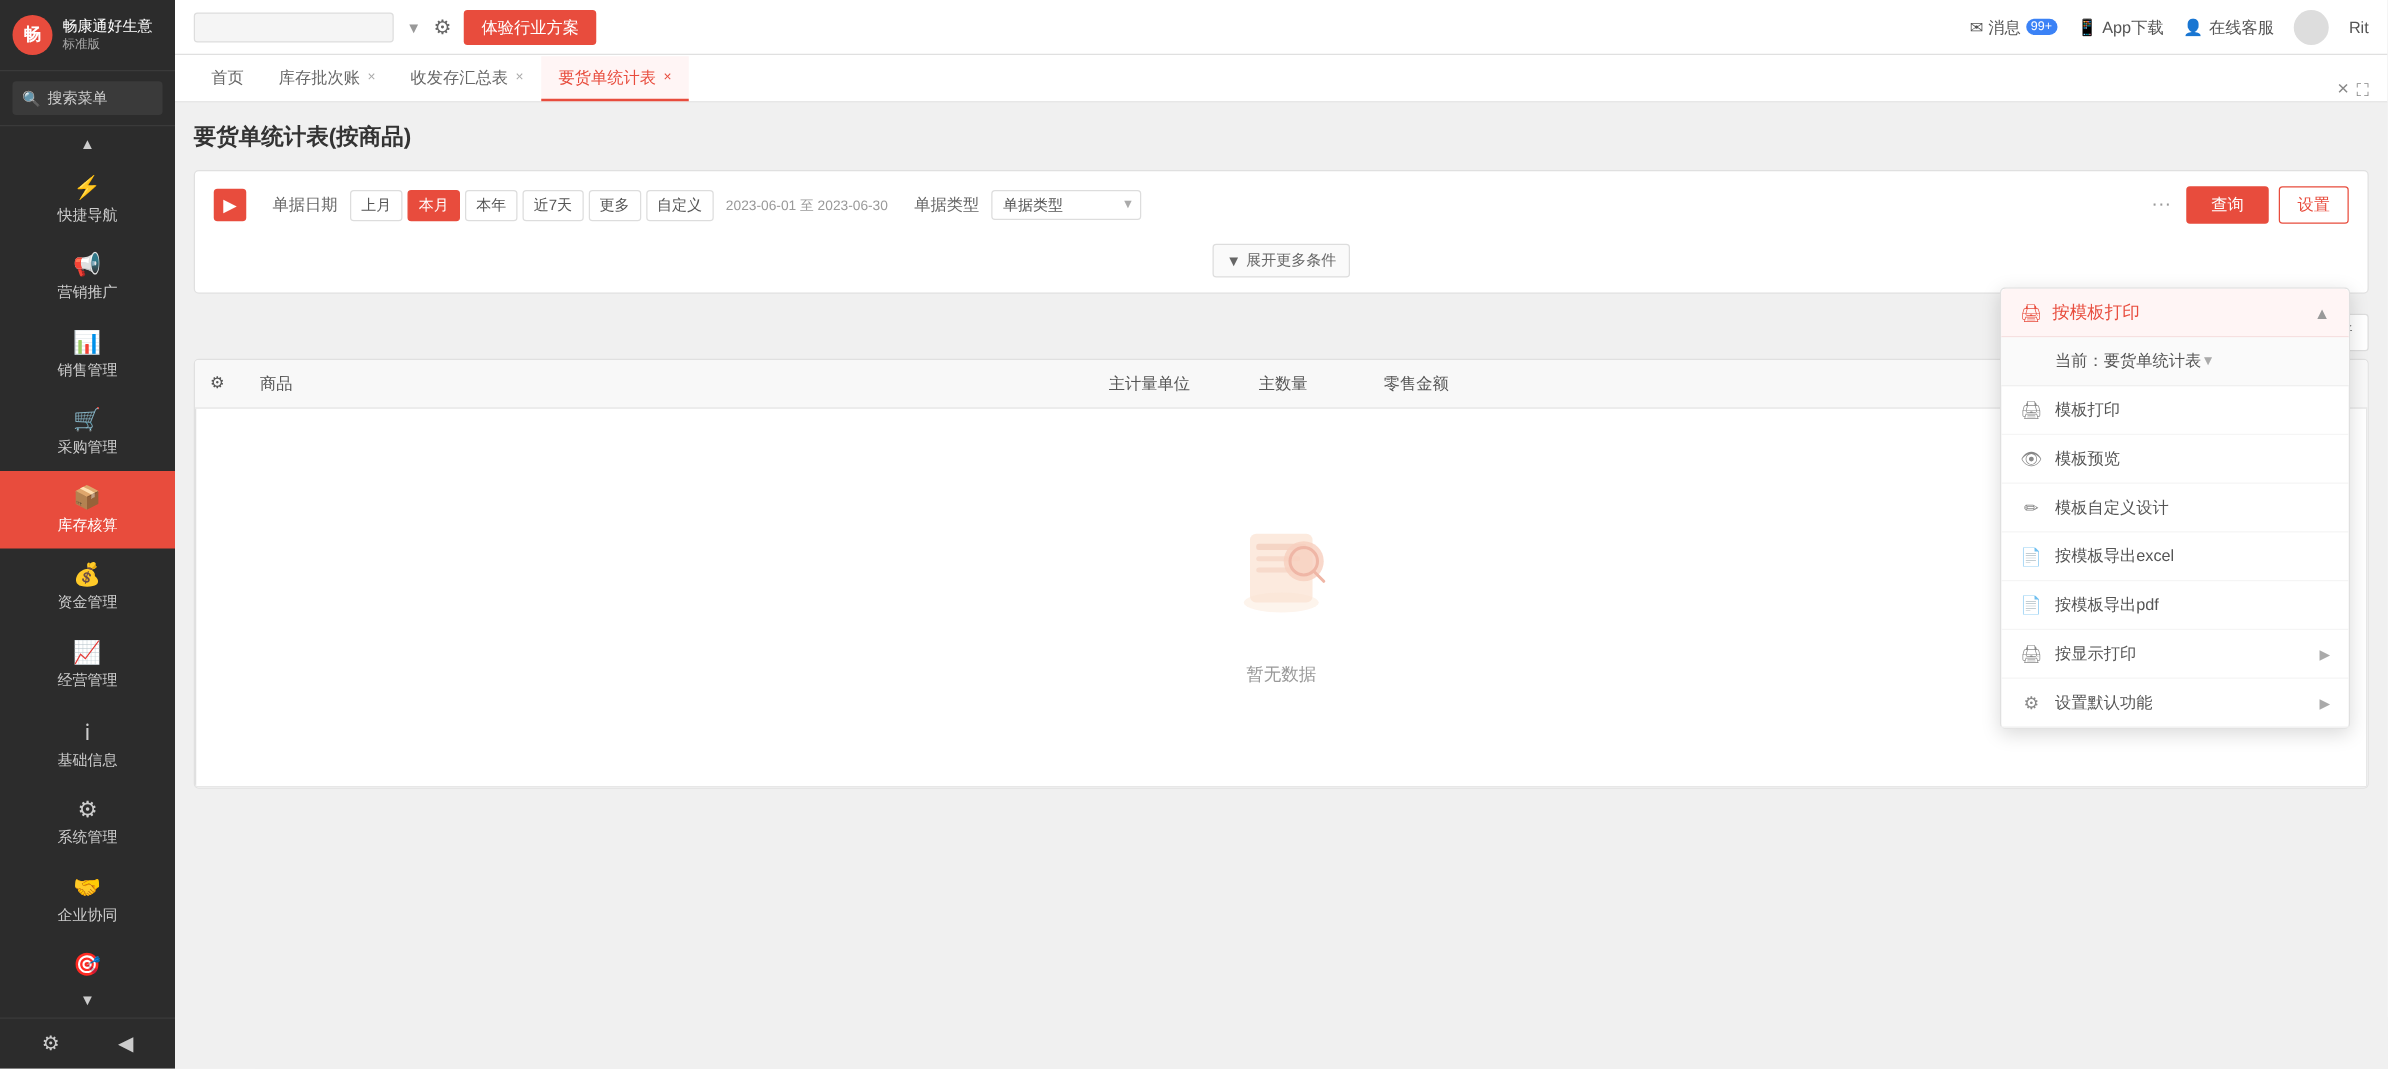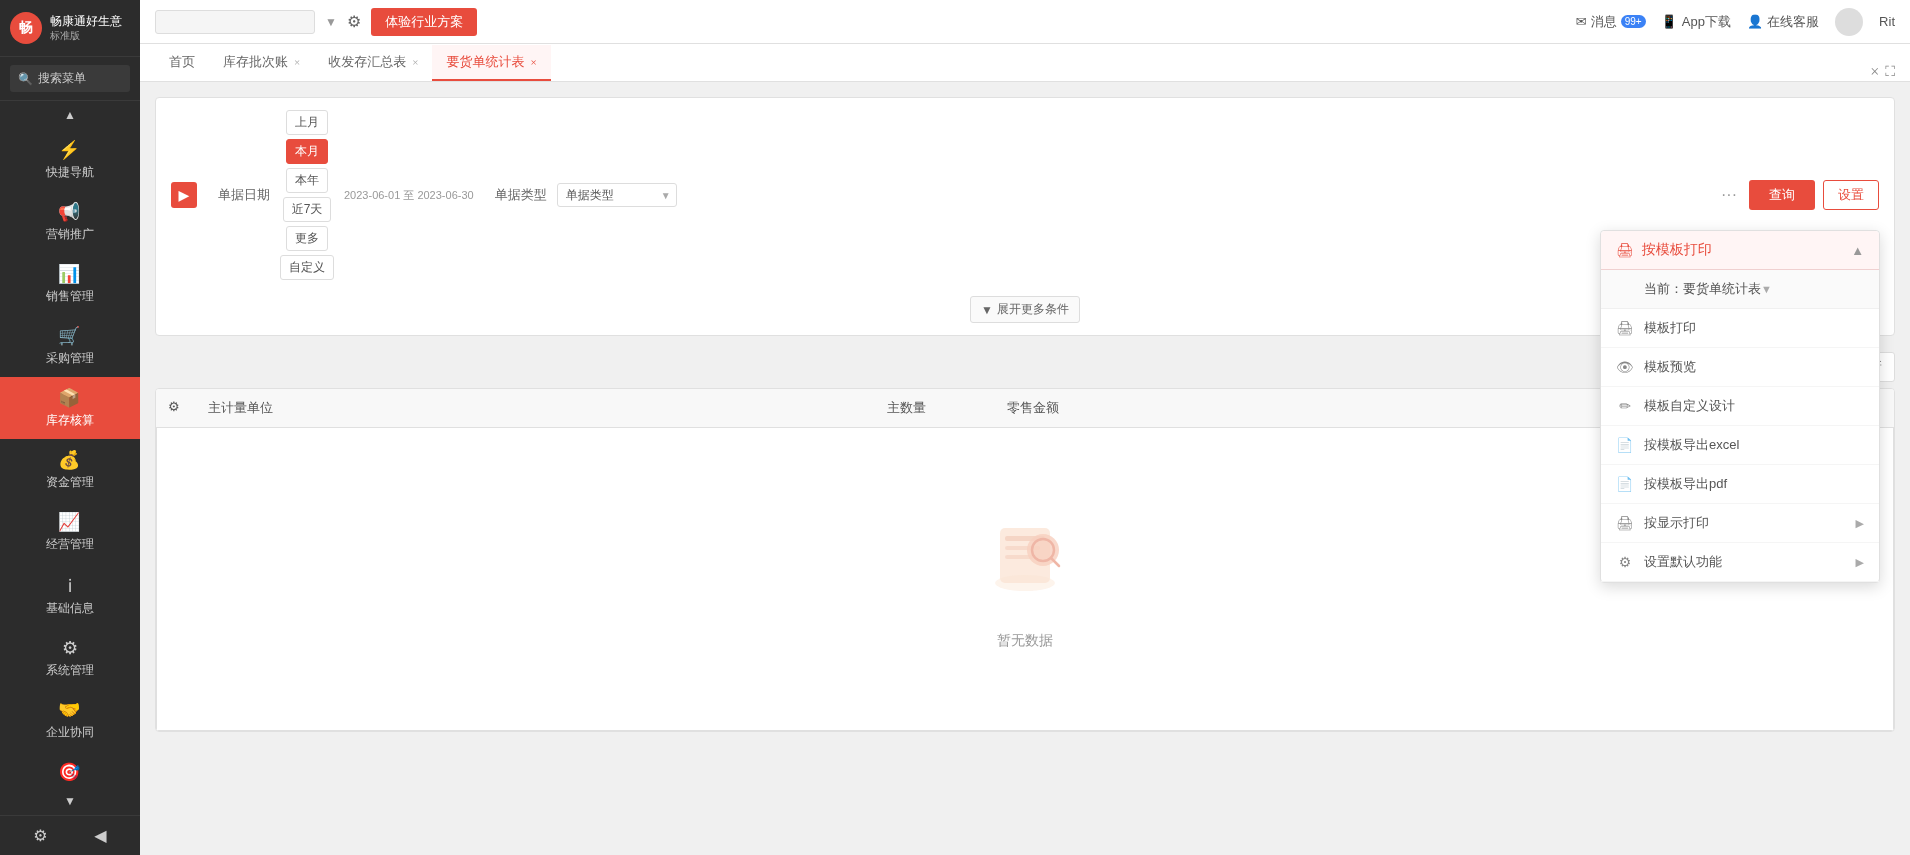--- a/index.html
+++ b/index.html
@@ -158,21 +158,20 @@
     }
 
     
     .tabs {
       background: #fff;
       padding: 0 15px;
       display: flex;
       align-items: flex-end;
       border-bottom: 1px solid #e0e0e0;
       height: 38px;
-      font-family: Liberation Serif, serif;
     }
     .tab {
       padding: 8px 14px;
       font-size: 13px;
       color: #666;
       cursor: pointer;
       border-bottom: 2px solid transparent;
       white-space: nowrap;
       display: flex;
       align-items: center;
@@ -217,21 +216,20 @@
       display: flex;
       align-items: center;
       gap: 10px;
       flex-wrap: wrap;
     }
     .filter-label { color: #666; font-size: 13px; white-space: nowrap; margin-left: 11px; }
     .filter-date-btns {
       display: flex;
       gap: 4px;
       align-items: center;
-      flex-direction: column;
     }
     .date-btn {
       padding: 3px 8px;
       border: 1px solid #ddd;
       background: #fff;
       border-radius: 3px;
       cursor: pointer;
       font-size: 12px;
       color: #555;
     }
@@ -557,20 +555,21 @@
       <span>要货单统计表</span>
       <span class="close-btn">×</span>
     </div>
     <div style="margin-left:auto; display:flex; gap:6px; align-items:center;">
       <span style="cursor:pointer; color:#888; font-size:16px;">×</span>
       <span style="cursor:pointer; color:#888; font-size:14px;">⛶</span>
     </div>
   </div>
 
   <div class="content">
+    <div class="page-title">要货单统计表(按商品)</div>
 
     <div class="filter-bar">
       <div class="filter-row">
 
         <button class="red-expand-btn">▶</button>
 
         <span class="filter-label">单据日期</span>
         <div class="filter-date-btns">
           <button class="date-btn">上月</button>
           <button class="date-btn active">本月</button>
@@ -617,20 +616,21 @@
       </button>
       <button class="action-btn">
         <span>↻</span>
         <span>刷新</span>
       </button>
     </div>
 
     <div class="data-table">
       <div class="table-header">
         <div class="th">⚙</div>
+        <div class="th">商品</div>
         <div class="th">主计量单位</div>
         <div class="th">主数量</div>
         <div class="th">零售金额</div>
         <div class="th"></div>
       </div>
 
       <div class="empty-state">
         <div class="empty-icon">
           
           <svg width="100" height="90" viewBox="0 0 100 90" fill="none" xmlns="http://www.w3.org/2000/svg">

